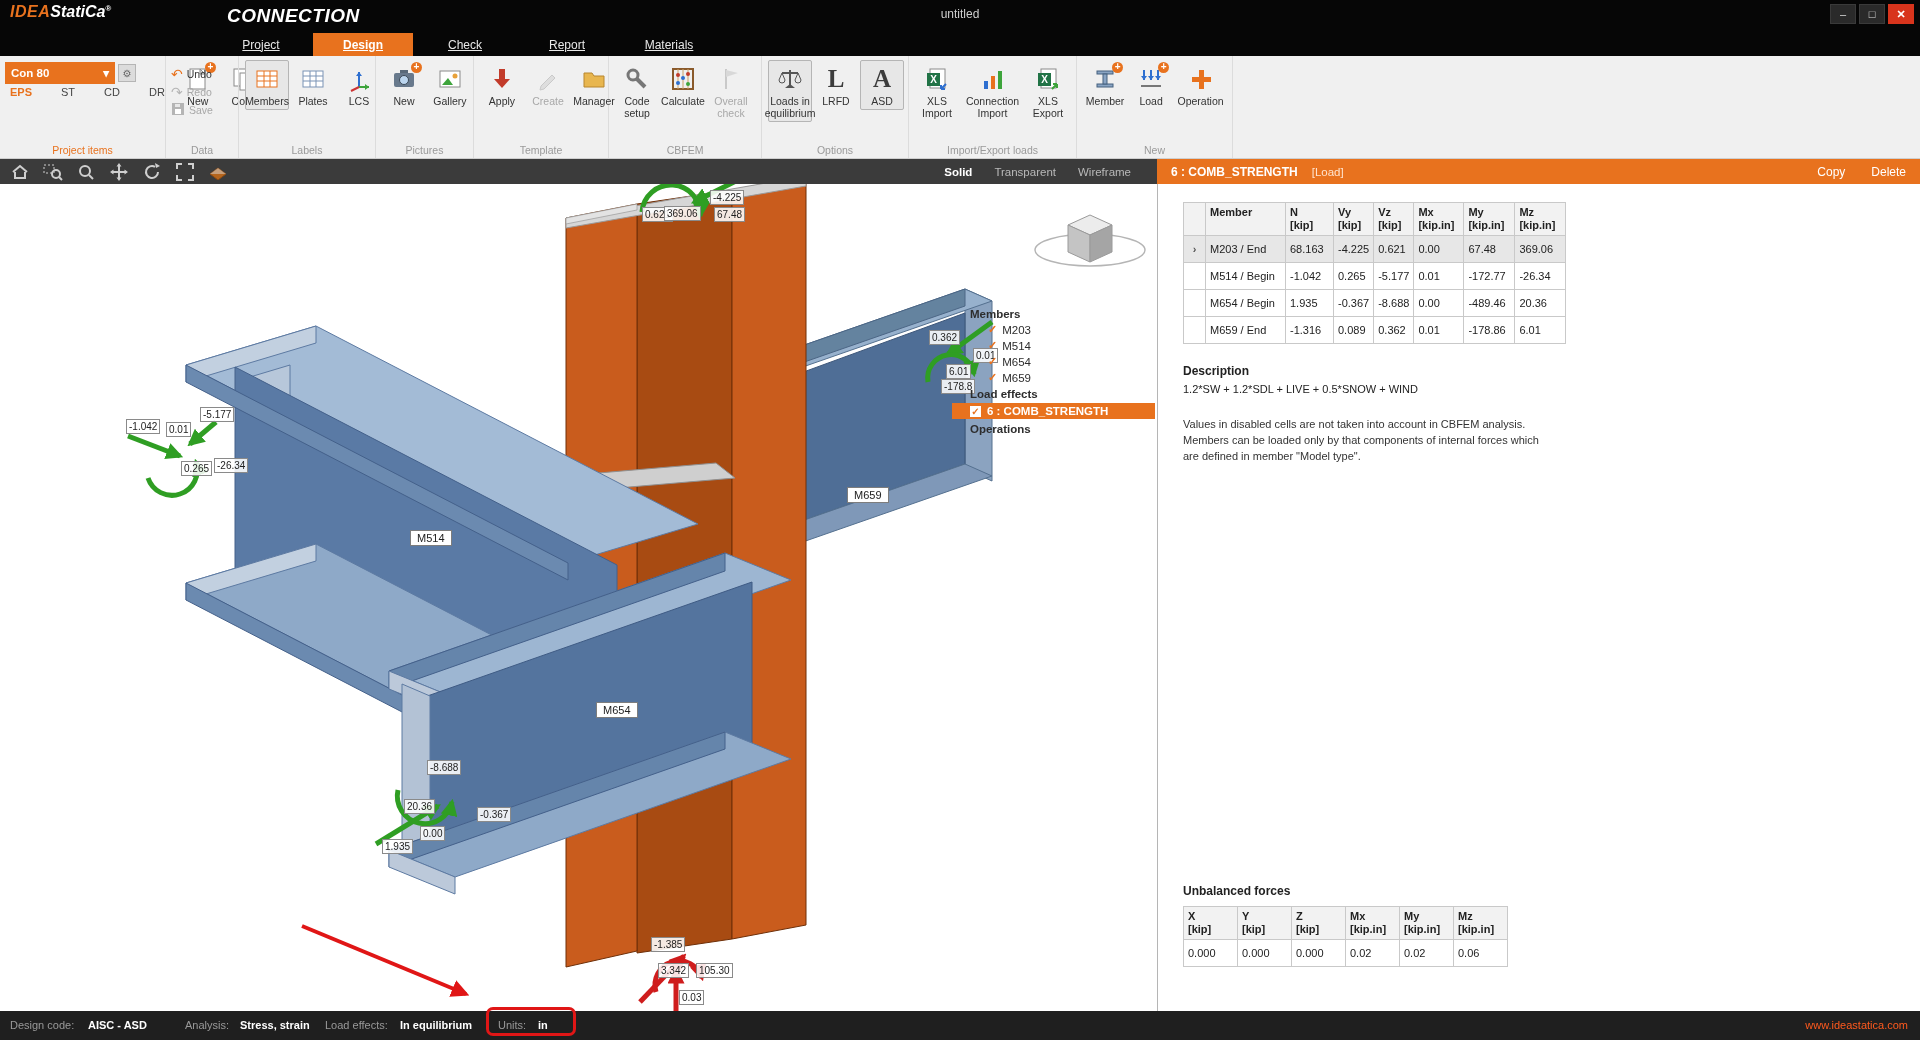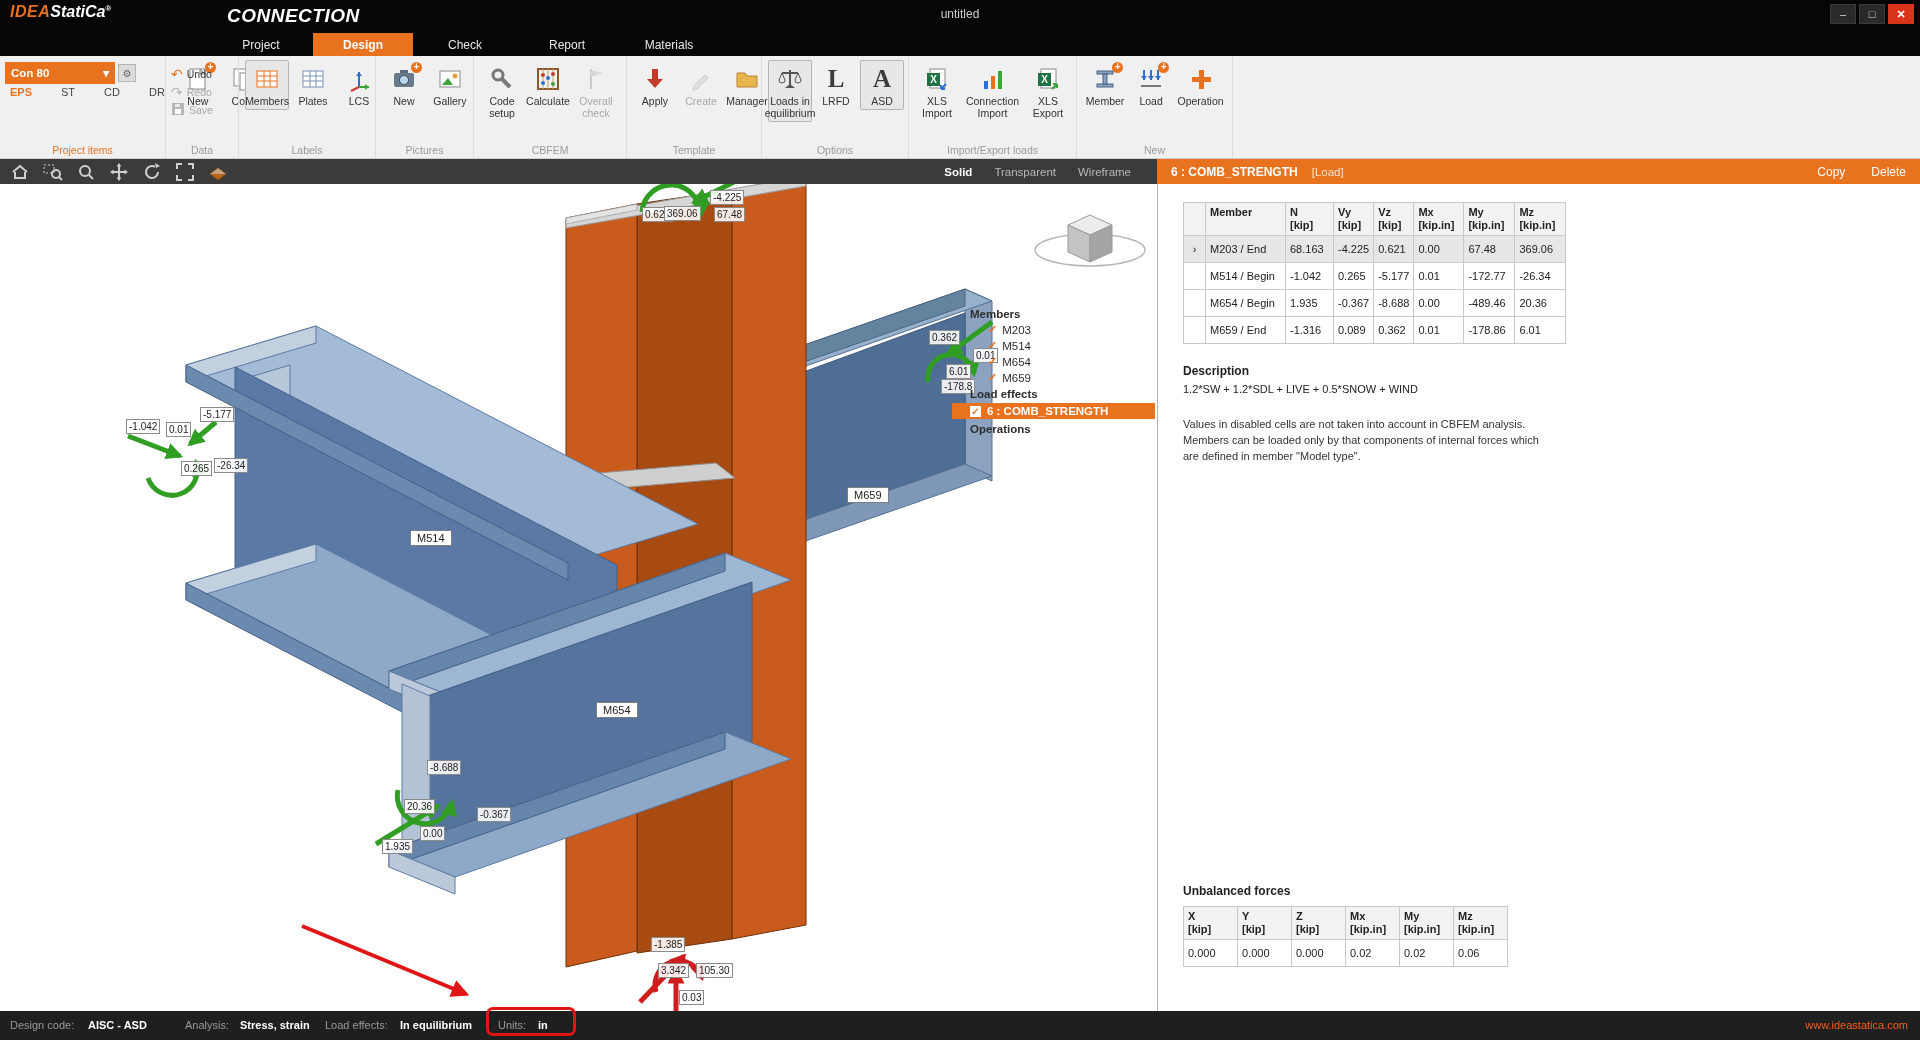--- a/index.html
+++ b/index.html
@@ -14,21 +14,21 @@
   .tagline{position:absolute;left:12px;top:21px;font-size:7.5px;font-style:italic;color:#b5b5b5;margin-top:20px;}
   .appname{position:absolute;left:227px;top:5px;font-size:19px;font-weight:bold;font-style:italic;color:#fff;letter-spacing:.5px;}
   .doc-title{position:absolute;left:0;right:0;top:7px;text-align:center;font-size:12px;color:#cfcfcf;}
   .winbtns{position:absolute;right:6px;top:4px;display:flex;gap:3px;}
   .winbtn{width:26px;height:20px;display:flex;align-items:center;justify-content:center;
     background:#2a2a2a;color:#ddd;font-size:11px;border:1px solid #3a3a3a;cursor:default;}
   .winbtn.close{background:#d8341c;border-color:#d8341c;color:#fff;font-weight:bold;}
   
   .tabrow{position:absolute;top:33px;left:0;width:1920px;height:23px;background:#060606;display:flex;padding-left:211px;}
   .tab{min-width:100px;padding:0 18px;display:flex;align-items:center;justify-content:center;
-    color:#e8e8e8;font-size:12px;margin-right:2px;cursor:default;}
+    color:#e8e8e8;font-size:12px;margin-right:2px;cursor:default;text-decoration:underline;}
   .tab.active{background:#e8721e;color:#fff;font-weight:bold;}
   
   .ribbon{position:absolute;top:56px;left:0;width:1920px;height:103px;background:#f0f0f0;border-bottom:1px solid #cfcfcf;display:flex;}
   .rgroup{position:relative;height:100%;padding:3px 5px 17px;border-right:1px solid #dcdcdc;display:flex;align-items:flex-start;}
   .glabel{position:absolute;bottom:2px;left:0;right:0;text-align:center;font-size:10.5px;color:#9a9a9a;white-space:nowrap;}
   .glabel.orange{color:#e8721e;}
   .rbtn{display:flex;flex-direction:column;align-items:center;min-width:44px;max-width:66px;
     padding:5px 4px 2px;margin:1px 1px;border:1px solid transparent;border-radius:2px;
     font-size:10.5px;color:#333;text-align:center;line-height:1.15;cursor:default;}
   .rbtn .lbl{margin-top:3px;}
@@ -238,20 +238,49 @@
             <rect x="3" y="5" width="20" height="16" fill="#fff" stroke="#8a8a8a"></rect>
             <path d="M5 19 l6 -7 5 7 z" fill="#3da43b"></path>
             <circle cx="18" cy="10" r="2.5" fill="#e8a13a"></circle>
           </svg>
       </span>
       <span class="lbl">Gallery</span>
     </div>
     <div class="glabel">Pictures</div>
   </div>
 
+  <div class="rgroup" style="width:135px;">
+    <div class="rbtn">
+      <span class="iconwrap">
+        <svg width="26" height="26">
+            <rect x="10" y="3" width="6" height="11" fill="#c23b2a"></rect>
+            <path d="M5 13 h16 l-8 9 z" fill="#c23b2a"></path>
+          </svg>
+      </span>
+      <span class="lbl">Apply</span>
+    </div>
+    <div class="rbtn dis">
+      <span class="iconwrap">
+        <svg width="26" height="26">
+            <path d="M6 20 L17 9 l3 3 L9 23 l-4 1 z" fill="#c9c9c9" stroke="#9a9a9a"></path>
+          </svg>
+      </span>
+      <span class="lbl">Create</span>
+    </div>
+    <div class="rbtn">
+      <span class="iconwrap">
+        <svg width="26" height="26">
+            <path d="M3 7 h8 l2 3 h10 v11 h-20 z" fill="#e8b64f" stroke="#b8862f"></path>
+          </svg>
+      </span>
+      <span class="lbl">Manager</span>
+    </div>
+    <div class="glabel">Template</div>
+  </div>
+
   <div class="rgroup" style="width:153px;">
     <div class="rbtn">
       <span class="iconwrap">
         <svg width="26" height="26">
             <circle cx="9" cy="9" r="5" fill="none" stroke="#777" stroke-width="3"></circle>
             <path d="M12 12 L21 21" stroke="#777" stroke-width="4"></path>
           </svg>
       </span>
       <span class="lbl">Code setup</span>
     </div>
@@ -272,49 +301,20 @@
     <div class="rbtn dis">
       <span class="iconwrap">
         <svg width="26" height="26">
             <path d="M8 3 v20" stroke="#9a9a9a" stroke-width="2"></path>
             <path d="M8 4 l12 3 -12 4 z" fill="#bcbcbc"></path>
           </svg>
       </span>
       <span class="lbl">Overall check</span>
     </div>
     <div class="glabel">CBFEM</div>
-  </div>
-
-  <div class="rgroup" style="width:135px;">
-    <div class="rbtn">
-      <span class="iconwrap">
-        <svg width="26" height="26">
-            <rect x="10" y="3" width="6" height="11" fill="#c23b2a"></rect>
-            <path d="M5 13 h16 l-8 9 z" fill="#c23b2a"></path>
-          </svg>
-      </span>
-      <span class="lbl">Apply</span>
-    </div>
-    <div class="rbtn dis">
-      <span class="iconwrap">
-        <svg width="26" height="26">
-            <path d="M6 20 L17 9 l3 3 L9 23 l-4 1 z" fill="#c9c9c9" stroke="#9a9a9a"></path>
-          </svg>
-      </span>
-      <span class="lbl">Create</span>
-    </div>
-    <div class="rbtn">
-      <span class="iconwrap">
-        <svg width="26" height="26">
-            <path d="M3 7 h8 l2 3 h10 v11 h-20 z" fill="#e8b64f" stroke="#b8862f"></path>
-          </svg>
-      </span>
-      <span class="lbl">Manager</span>
-    </div>
-    <div class="glabel">Template</div>
   </div>
 
   <div class="rgroup" style="width:147px;">
     <div class="rbtn sel" style="max-width:68px;">
       <span class="iconwrap">
         <svg width="26" height="26">
             <path d="M13 4 v15" stroke="#555" stroke-width="2"></path>
             <path d="M5 7 h16" stroke="#555" stroke-width="2"></path>
             <path d="M5 7 l-3 7 M5 7 l3 7 M2 14 a3 3 0 0 0 6 0" stroke="#555" fill="none"></path>
             <path d="M21 7 l-3 7 M21 7 l3 7 M18 14 a3 3 0 0 0 6 0" stroke="#555" fill="none"></path>

